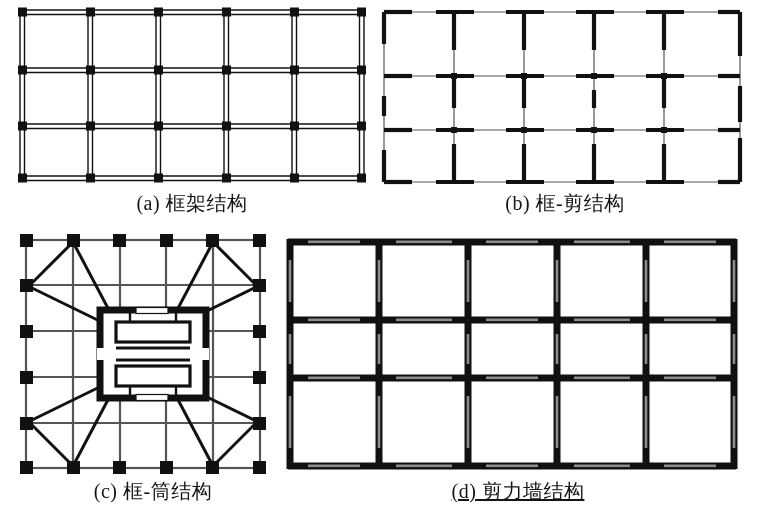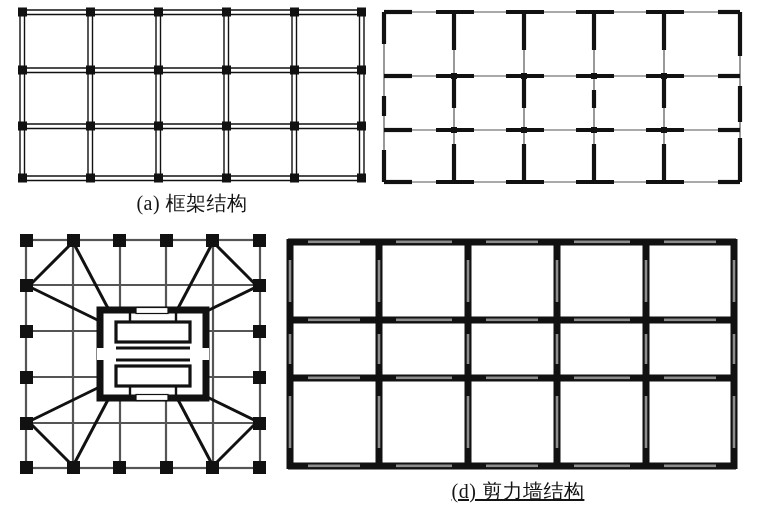--- a/index.html
+++ b/index.html
@@ -217,20 +217,23 @@
         <rect x="73" y="69" width="6" height="6"></rect>
         <rect x="143" y="69" width="6" height="6"></rect>
         <rect x="213" y="69" width="6" height="6"></rect>
         <rect x="283" y="69" width="6" height="6"></rect>
         <rect x="73" y="123" width="6" height="6"></rect>
         <rect x="143" y="123" width="6" height="6"></rect>
         <rect x="213" y="123" width="6" height="6"></rect>
         <rect x="283" y="123" width="6" height="6"></rect>
       </g>
     </svg>
+    <div class="caption" id="cap-b">
+      <span class="cap-tag">(b) 框-剪结构</span>
+    </div>
   </div>
 
   <div class="panel" id="panel-c">
     <svg class="panel-canvas" width="290" height="248" viewBox="0 0 290 248">
 
       <g stroke="#555555" fill="none" stroke-width="2.2">
 
         <rect x="18" y="10" width="234" height="228"></rect>
 
         <line x1="18" y1="55" x2="252" y2="55"></line>
@@ -312,20 +315,23 @@
         <rect x="245" y="187" width="13" height="13"></rect>
 
         <rect x="12" y="231" width="13" height="13"></rect>
         <rect x="59" y="231" width="13" height="13"></rect>
         <rect x="105" y="231" width="13" height="13"></rect>
         <rect x="152" y="231" width="13" height="13"></rect>
         <rect x="198" y="231" width="13" height="13"></rect>
         <rect x="245" y="231" width="13" height="13"></rect>
       </g>
     </svg>
+    <div class="caption" id="cap-c">
+      <span class="cap-tag">(c) 框-筒结构</span>
+    </div>
   </div>
 
   <div class="panel" id="panel-d">
     <svg class="panel-canvas" width="480" height="248" viewBox="0 0 480 248">
 
       <g stroke="#6a6a6a" fill="none" stroke-width="1">
         <line x1="12" y1="12" x2="456" y2="12"></line>
         <line x1="12" y1="90" x2="456" y2="90"></line>
         <line x1="12" y1="148" x2="456" y2="148"></line>
         <line x1="12" y1="236" x2="456" y2="236"></line>

